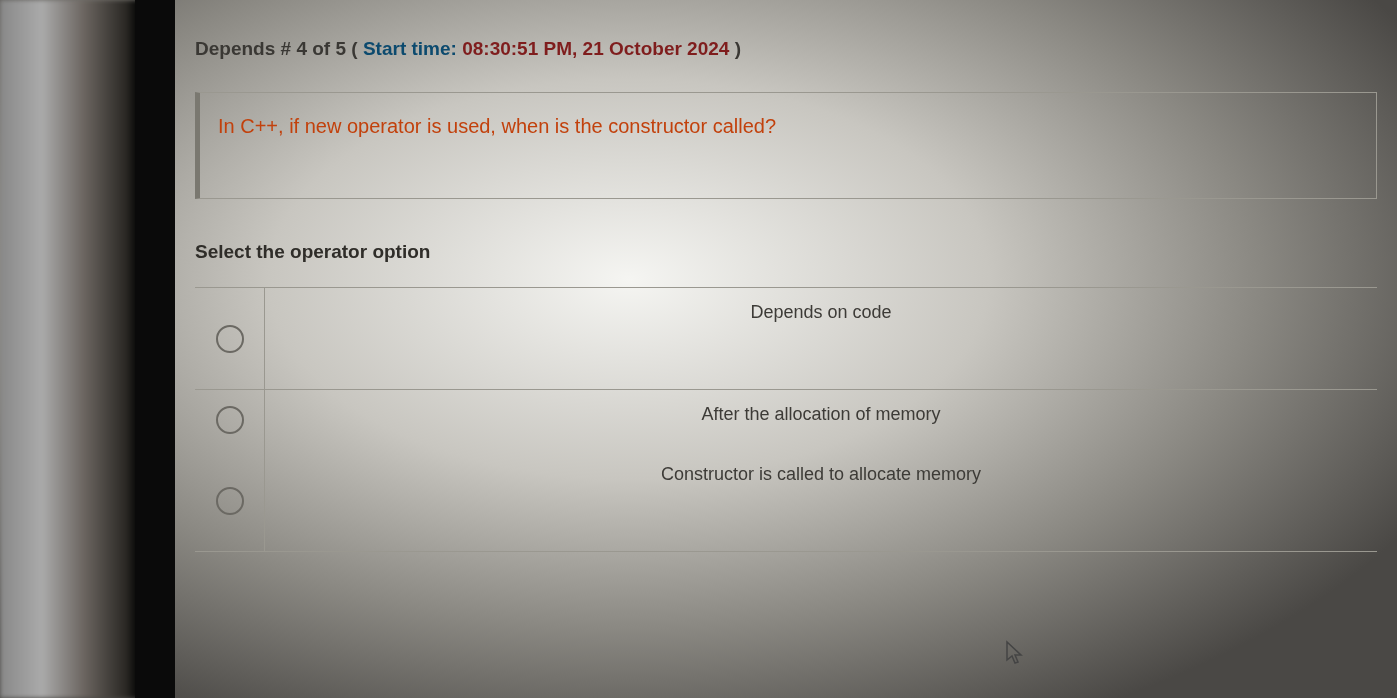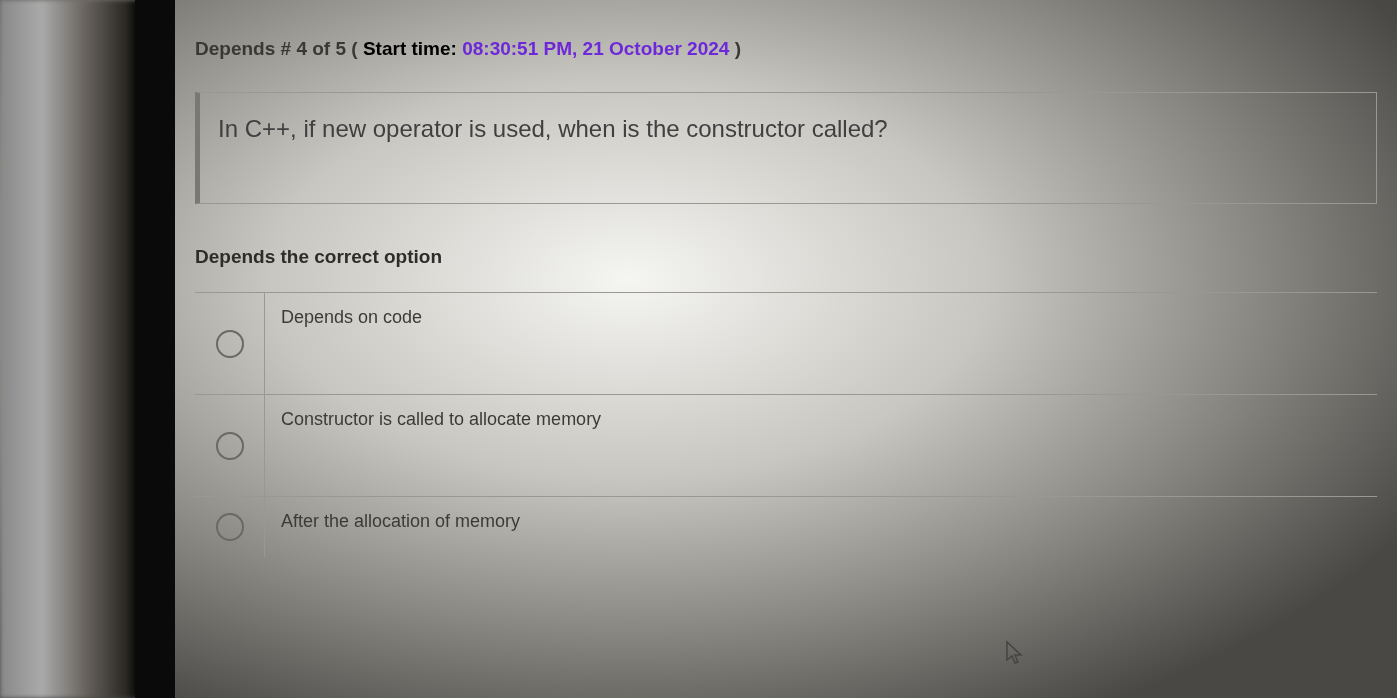--- a/index.html
+++ b/index.html
@@ -35,44 +35,45 @@
     right: 0;
     padding: 38px 20px 0 20px;
     color: #3b3a36;
   }
   .q-header {
     font-size: 19px;
     font-weight: 700;
     margin-bottom: 32px;
     color: #3a3834;
   }
-  .q-header .start-label { color: #000000; }
-  .q-header .start-time { color: #6d28d9; }
+  .q-header .start-label { color: #0c4a6e; }
+  .q-header .start-time { color: #7f1d1d; }
   .question-box {
     border: 1px solid #9a9890;
     border-left: 5px solid #7a7870;
     padding: 22px 8px 60px 18px;
-    font-size: 24px;
-    color: #404040;
+    font-size: 20px;
+    color: #c2410c;
     margin-bottom: 42px;
     background: transparent;
   }
   .select-label {
     font-size: 19px;
     font-weight: 700;
     margin-bottom: 24px;
     color: #2f2d29;
   }
   .options { border-top: 1px solid #9a9890; }
   .option-row {
     display: flex;
     align-items: stretch;
     border-bottom: 1px solid #9a9890;
     min-height: 102px;
     cursor: pointer;
+    text-align: center;
   }
   .radio-cell {
     width: 70px;
     border-right: 1px solid #9a9890;
     display: flex;
     align-items: center;
     justify-content: center;
   }
   .radio-circle {
     width: 28px;
@@ -103,44 +104,44 @@
 <div class="content">
 
   <div class="q-header">
     <span>Depends # </span><span>4</span><span> of </span><span>5</span><span> ( </span><span class="start-label">Start time: </span><span class="start-time">08:30:51 PM</span><span class="start-time">, </span><span class="start-time">21 October 2024</span><span> )</span>
   </div>
 
   <div class="question-box">
     <span>In C++, if new operator is used, when is the constructor called?</span>
   </div>
 
-  <div class="select-label">Depends the correct option</div>
+  <div class="select-label">Select the operator option</div>
 
   <div class="options">
 
     <div class="option-row">
       <div class="radio-cell">
         <div class="radio-circle"></div>
       </div>
       <div class="option-text">Depends on code</div>
     </div>
 
 
+    <div class="option-row" style="min-height:60px;border-bottom:none;">
+      <div class="radio-cell">
+        <div class="radio-circle"></div>
+      </div>
+      <div class="option-text">After the allocation of memory</div>
+    </div>
+
     <div class="option-row">
       <div class="radio-cell">
         <div class="radio-circle"></div>
       </div>
       <div class="option-text">Constructor is called to allocate memory</div>
-    </div>
-
-    <div class="option-row" style="min-height:60px;border-bottom:none;">
-      <div class="radio-cell">
-        <div class="radio-circle"></div>
-      </div>
-      <div class="option-text">After the allocation of memory</div>
     </div>
 
   </div>
 </div>
 
 <svg class="cursor" width="20" height="26" viewBox="0 0 20 26">
   <path d="M2 2 L2 20 L7 16 L10 23 L13 22 L10 15 L16 15 Z" fill="none" stroke="#444" stroke-width="1.5"></path>
 </svg>
 
 </body></html>

